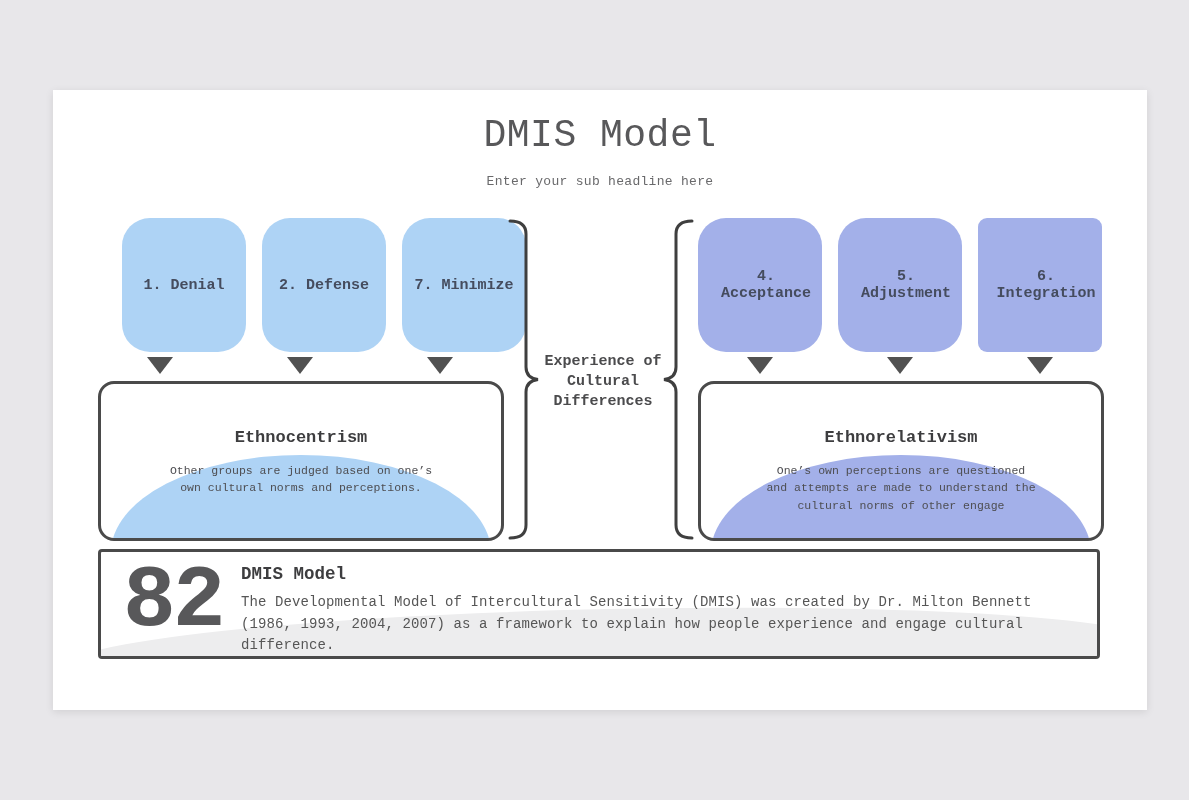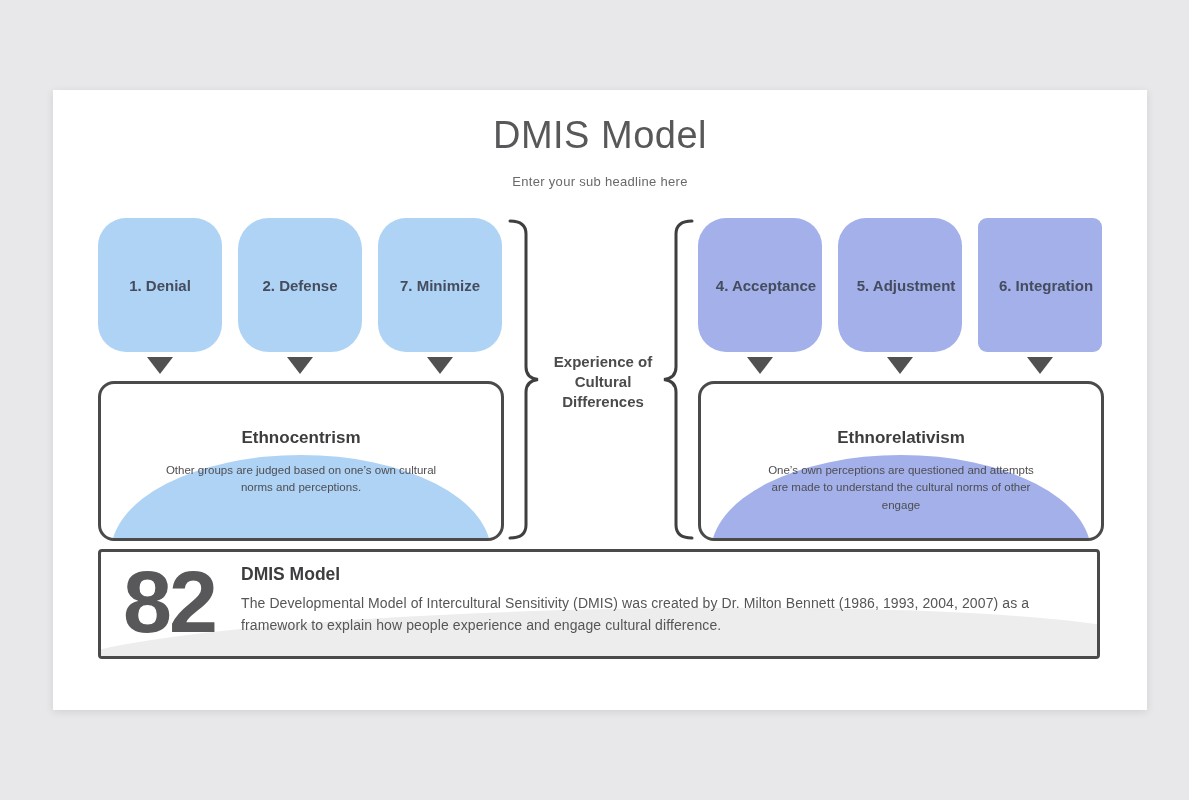--- a/index.html
+++ b/index.html
@@ -2,21 +2,21 @@
 <html style="--background: #e8e7ea; --left-stage: #aed3f5; --right-stage: #a3b0e9; --border: #4a4a4a; --arrow: #515151; --brace: #3f3f3f;"><head>
 <meta charset="utf-8">
 <style>
   * { box-sizing: border-box; }
   html, body { margin: 0; padding: 0; }
   .page {
     position: relative;
     width: 1189px;
     height: 800px;
     background: var(--background, #e8e7ea);
-    font-family: Liberation Sans, sans-serif;
+    font-family: Liberation Mono, monospace;
     overflow: hidden;
   }
   .slide {
     position: absolute;
     left: 53px; top: 90px;
     width: 1094px; height: 620px;
     background: #ffffff;
     box-shadow: 0 2px 8px rgba(0,0,0,0.10);
   }
   .slide-title {
@@ -31,23 +31,23 @@
     font-size: 13px; color: #69696b; letter-spacing: 0.3px;
   }
   .stage {
     position: absolute; top: 128px;
     width: 124px; height: 134px;
     border-radius: 28px;
     display: flex; align-items: center; justify-content: center;
     font-weight: 700; font-size: 15px; color: #454c5e;
     text-align: center;
   }
-  .stage.blue   { background: var(--left-stage, #aed3f5); }
+  .stage.blue   { background: var(--left-stage, #aed3f5); margin-left: 24px; }
   .stage.purple { background: var(--right-stage, #a3b0e9); padding-left: 12px; }
-  .s1 { left: 45px; }  .s2 { left: 185px; border-radius: 31px; } .s3 { left: 325px; }
+  .s1 { left: 45px; }  .s2 { left: 185px; } .s3 { left: 325px; }
   .s4 { left: 645px; } .s5 { left: 785px; } .s6 { left: 925px; border-radius: 9px; }
   .down-arrow {
     position: absolute; top: 267px;
     width: 0; height: 0;
     border-left: 13px solid transparent;
     border-right: 13px solid transparent;
     border-top: 17px solid var(--arrow, #515151);
   }
   .a1 { left: 94px; }  .a2 { left: 234px; } .a3 { left: 374px; }
   .a4 { left: 694px; } .a5 { left: 834px; } .a6 { left: 974px; }

